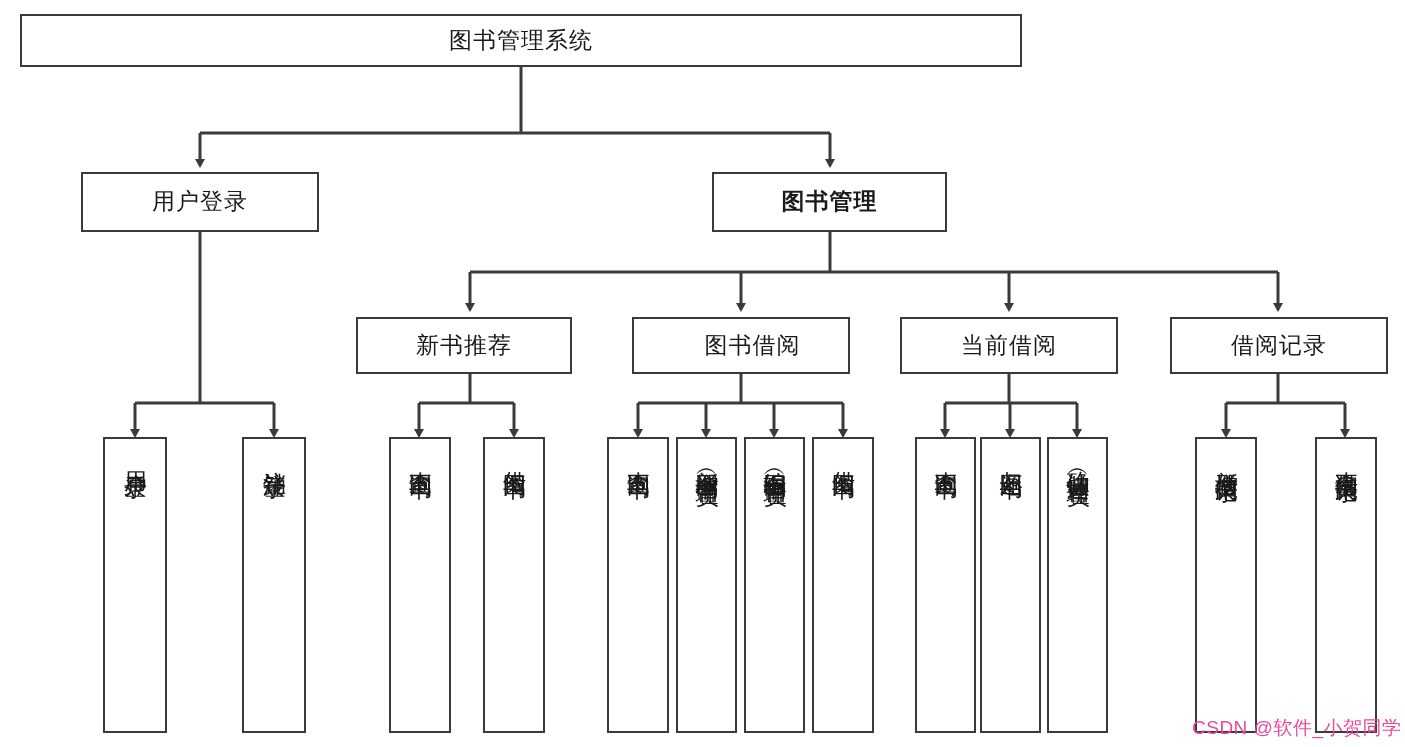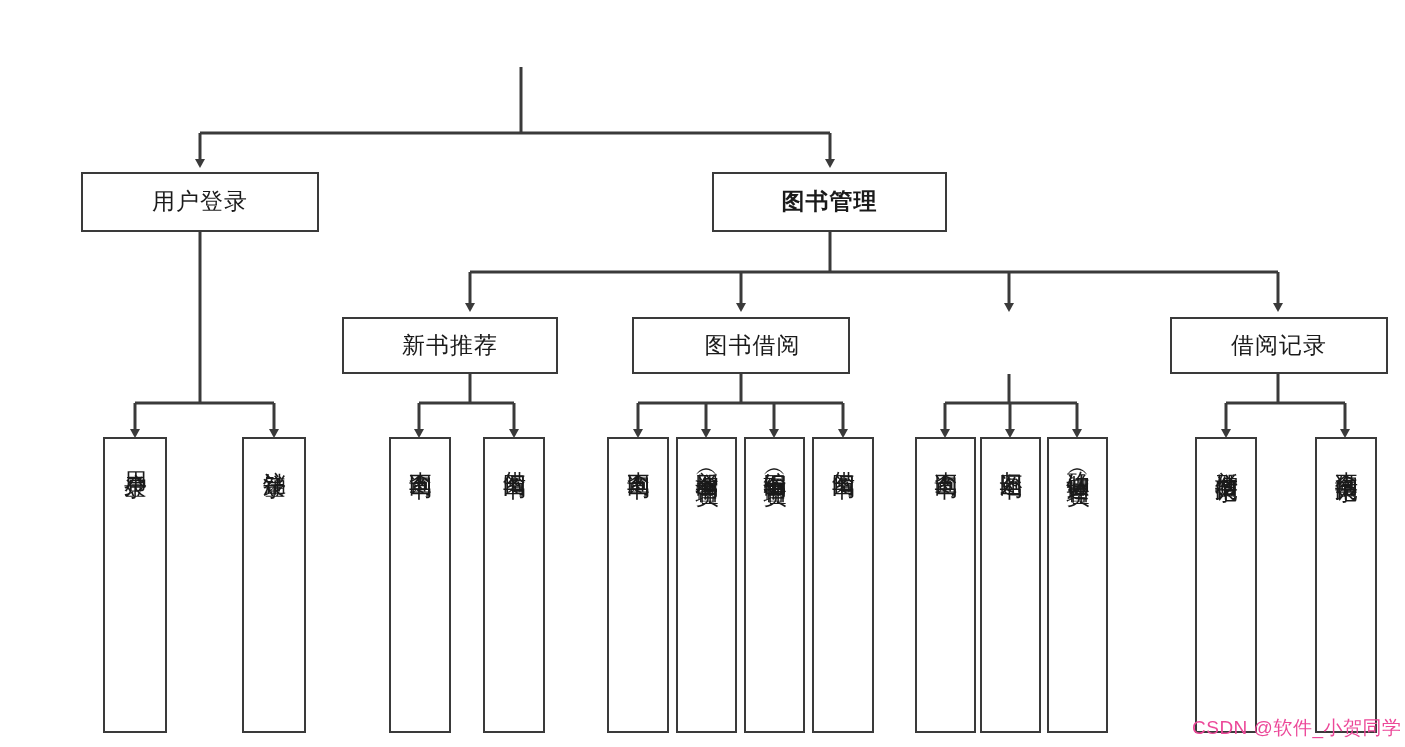--- a/index.html
+++ b/index.html
@@ -110,33 +110,39 @@
       <path d="M1010,403 L1010,430" marker-end="url(#arrowhead)"></path>
       <path d="M1077,403 L1077,430" marker-end="url(#arrowhead)"></path>
 
       <path d="M1278,374 L1278,403"></path>
       <path d="M1226,403 L1345,403"></path>
       <path d="M1226,403 L1226,430" marker-end="url(#arrowhead)"></path>
       <path d="M1345,403 L1345,430" marker-end="url(#arrowhead)"></path>
     </g>
   </svg>
 
+  <div class="node-box horizontal" style="left:20px; top:14px; width:1002px; height:53px;">
+    <span class="node-label">图书管理系统</span>
+  </div>
 
   <div class="node-box horizontal" style="left:81px; top:172px; width:238px; height:60px;">
     <span class="node-label">用户登录</span>
   </div>
   <div class="node-box horizontal" style="left:712px; top:172px; width:235px; height:60px;font-weight:bold;">
     <span class="node-label">图书管理</span>
   </div>
 
-  <div class="node-box horizontal" style="left:342px; top:317px; width:216px; height:57px;">
+  <div class="node-box horizontal" style="left:356px; top:317px; width:216px; height:57px;">
     <span class="node-label">新书推荐</span>
   </div>
   <div class="node-box horizontal" style="left:632px; top:317px; width:218px; height:57px;padding-left:23px;">
     <span class="node-label">图书借阅</span>
+  </div>
+  <div class="node-box horizontal" style="left:900px; top:317px; width:218px; height:57px;">
+    <span class="node-label">当前借阅</span>
   </div>
   <div class="node-box horizontal" style="left:1170px; top:317px; width:218px; height:57px;">
     <span class="node-label">借阅记录</span>
   </div>
 
   <div class="node-box vertical" style="left:103px; top:437px; width:64px; height:296px;">
     <span class="node-label">用户登录</span>
   </div>
   <div class="node-box vertical" style="left:242px; top:437px; width:64px; height:296px;">
     <span class="node-label">注销登录</span>

